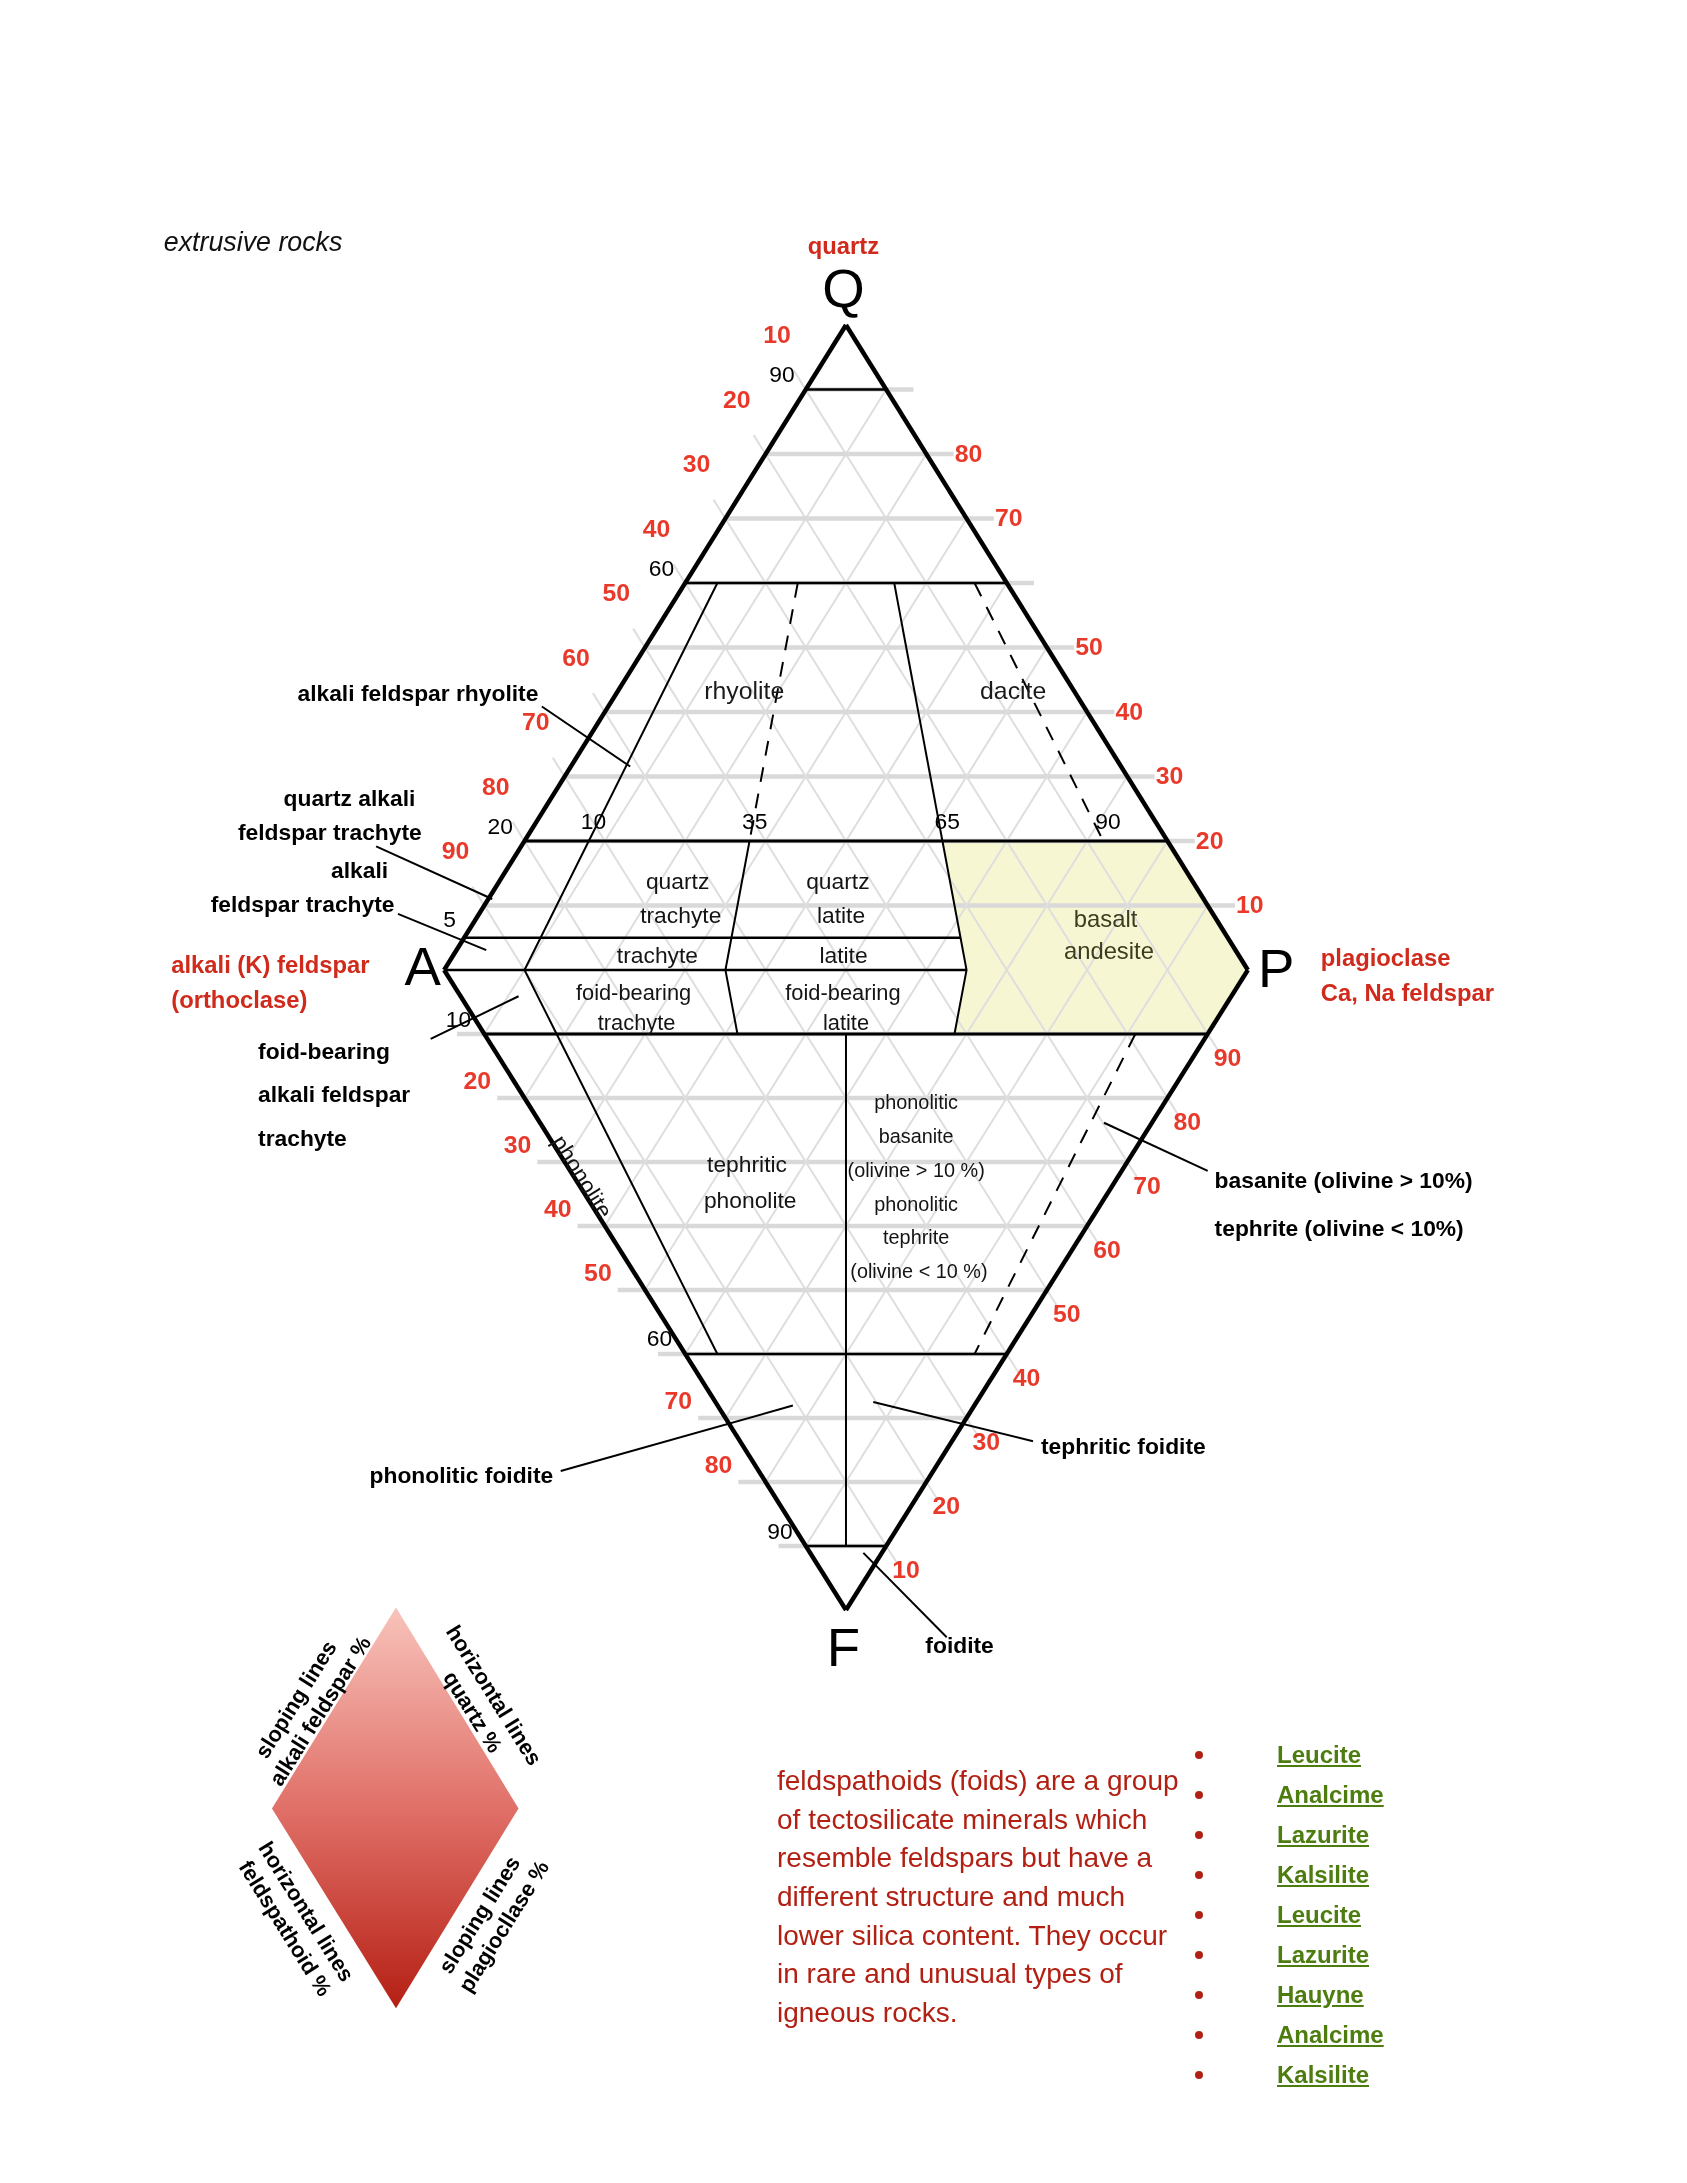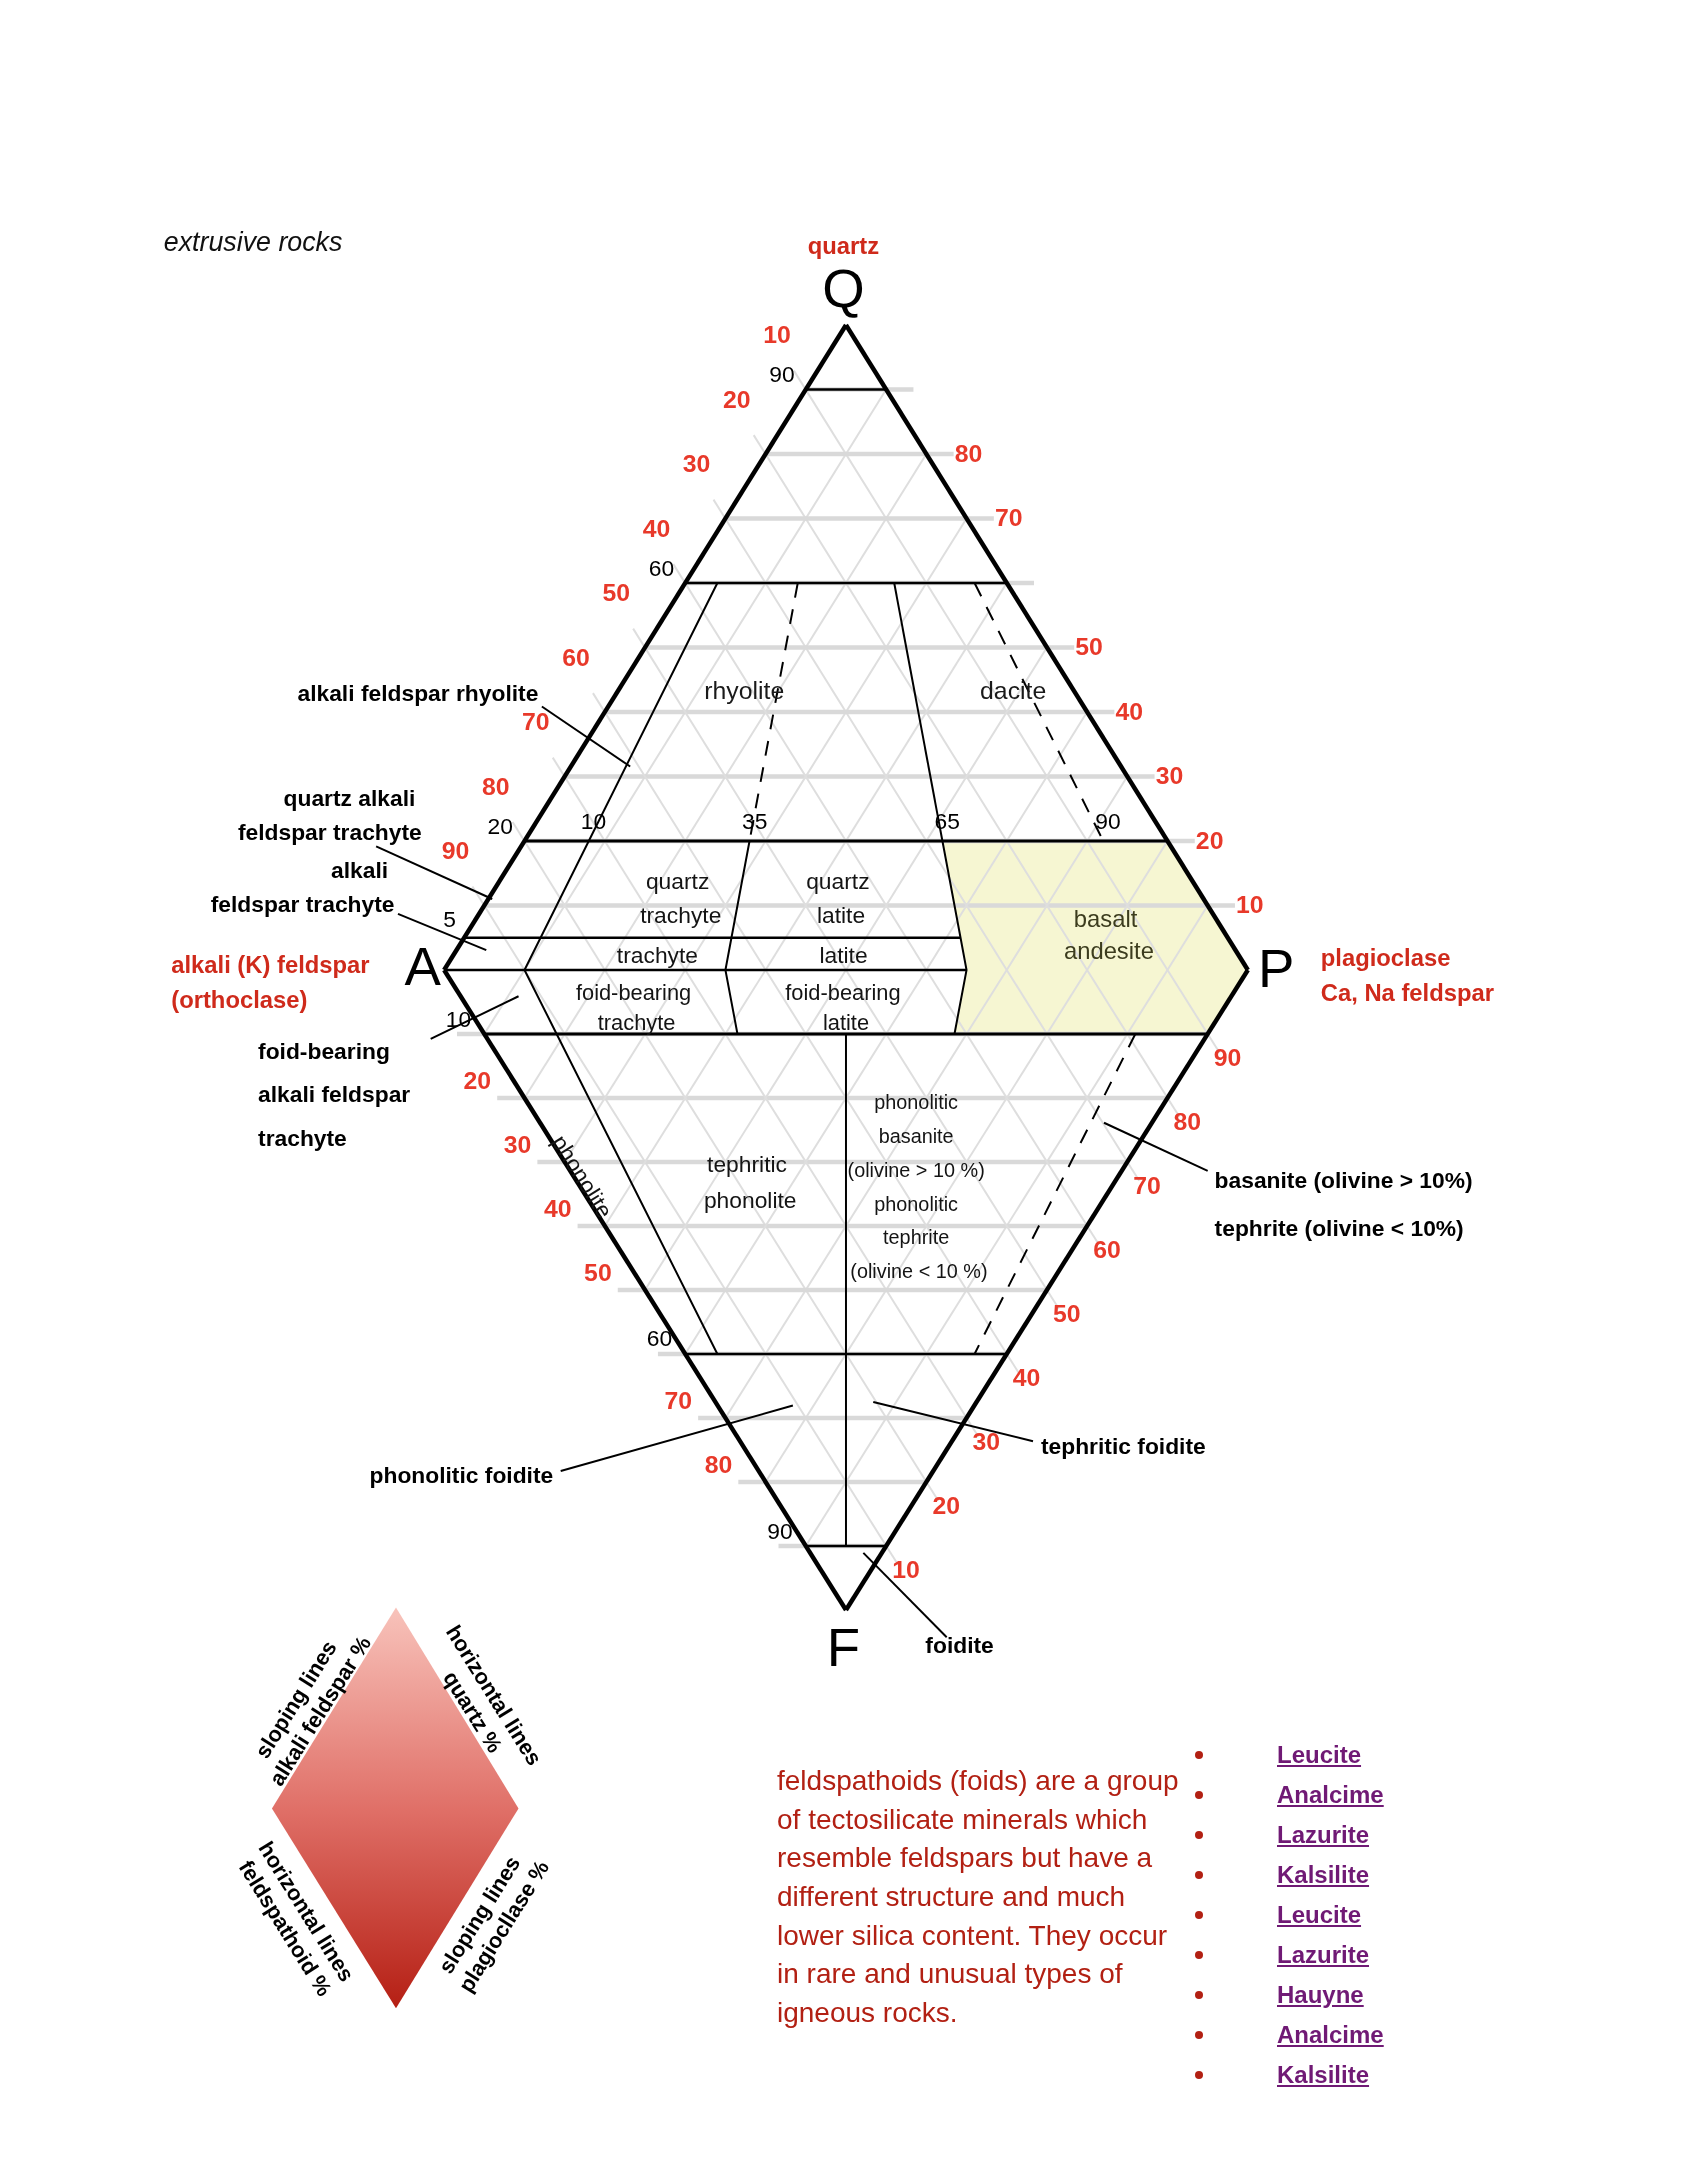--- a/index.html
+++ b/index.html
@@ -16,21 +16,21 @@
   .blkB{font-size:46px;font-weight:bold;fill:#000;}
   .end{text-anchor:end;} .start{text-anchor:start;}
   .ba{font-size:48px;fill:#3c3c1e;text-anchor:middle;}
   .legT{font-size:44px;font-weight:bold;fill:#000;text-anchor:middle;}
   .title{font-size:54px;font-style:italic;fill:#111;}
   #note-block{position:absolute;left:777px;top:1762px;width:419px;
     font-size:28px;font-weight:normal;color:#b22013;line-height:1.38;}
   #mineral-list{position:absolute;left:1195px;top:1735px;list-style:none;margin:0;padding:0;}
   #mineral-list li{height:40px;display:flex;align-items:center;}
   #mineral-list .dot{width:8px;height:8px;border-radius:50%;background:#b22013;flex:0 0 8px;}
-  #mineral-list .mineral{margin-left:74px;font-size:24px;font-weight:bold;color:#701a75;
+  #mineral-list .mineral{margin-left:74px;font-size:24px;font-weight:bold;color:#4d7c0f;
     text-decoration:underline;cursor:pointer;}
 </style>
 </head>
 <body>
 
 <svg width="1687" height="2183" viewBox="0 0 3400 4400">
   <defs>
     <linearGradient id="legendGrad" x1="0" y1="0" x2="0" y2="1">
       <stop offset="0" stop-color="#f8c3bb"></stop>
       <stop offset="0.5" stop-color="#e07068"></stop>

